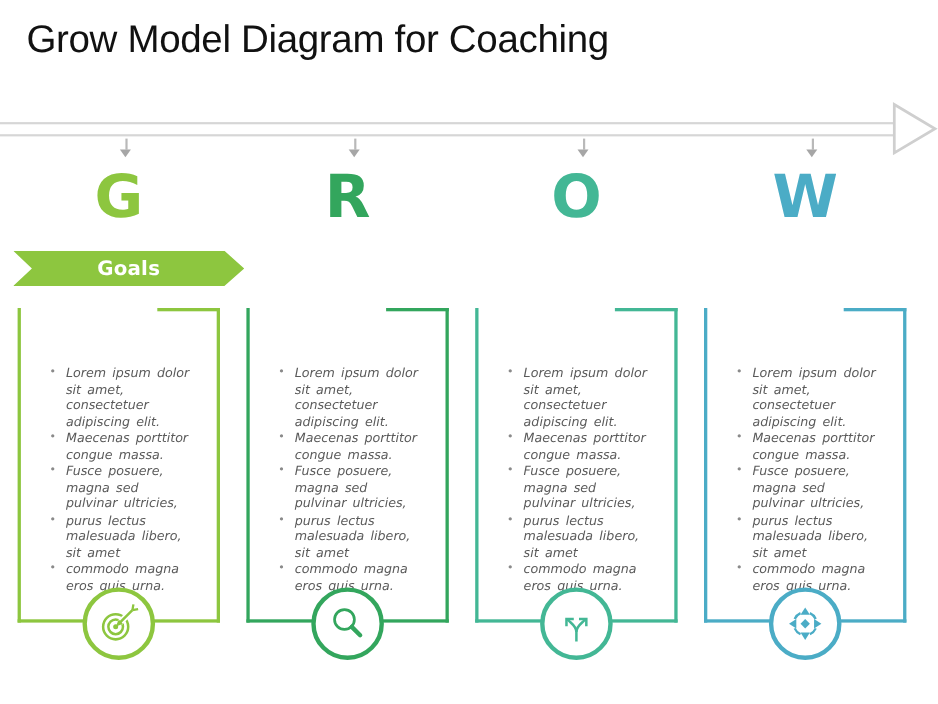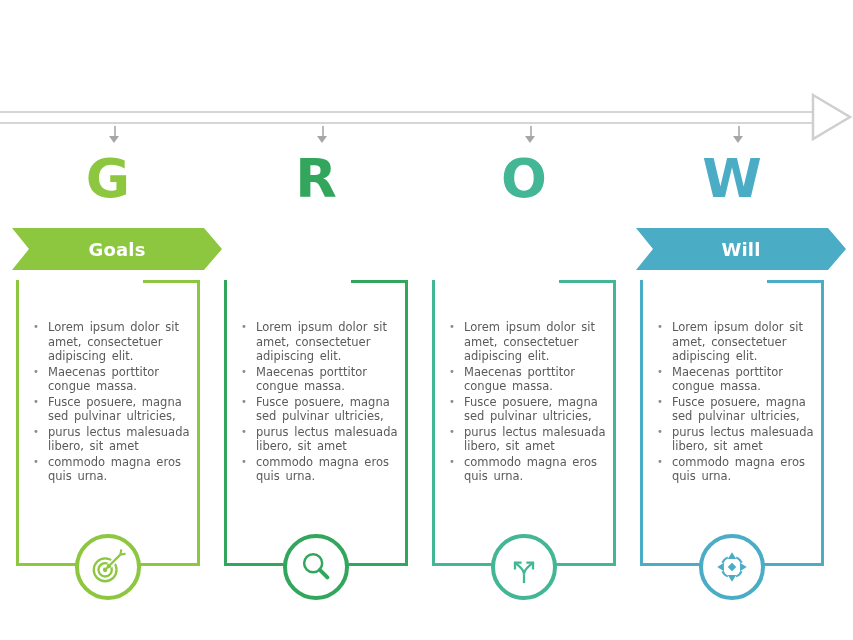--- a/index.html
+++ b/index.html
@@ -24,46 +24,47 @@
 
   .tick-line{position:absolute;left:102px;top:126px;width:2px;height:10px;background:#b9b9b9;}
   .tick-head{position:absolute;left:97px;top:136px;width:0;height:0;
              border-left:5px solid transparent;border-right:5px solid transparent;
              border-top:7px solid #a6a6a6;}
 
   .letter{position:absolute;left:4px;top:150px;width:184px;text-align:center;
           font-family:"DejaVu Sans",sans-serif;font-weight:bold;font-size:54px;line-height:58px;
           color:var(--c);}
 
-  .banner{position:absolute;left:0;top:228px;width:210px;height:42px;background:var(--c);
+  .banner{position:absolute;left:0;top:228px;width:210px;height:32px;background:var(--c);
           clip-path:polygon(0 0,calc(100% - 18px) 0,100% 50%,calc(100% - 18px) 100%,0 100%,17px 50%);
           display:flex;align-items:center;justify-content:center;}
   .banner span{font-family:"DejaVu Sans",sans-serif;font-weight:bold;font-size:18px;color:#ffffff;
                letter-spacing:0.2px;}
 
   .card{position:absolute;left:4px;top:280px;width:184px;height:286px;box-sizing:border-box;
         border-left:3px solid var(--c);border-right:3px solid var(--c);border-bottom:3px solid var(--c);}
   .card-top{position:absolute;right:-3px;top:0;width:57px;height:3px;background:var(--c);}
 
-  .bullets{margin:0;padding:40px 7px 0 12px;list-style:none;}
+  .bullets{margin:12px;padding:40px 7px 0 12px;list-style:none;font-style:italic;}
   .bullets li{position:relative;padding-left:17px;margin:0 0 1px 0;
               font-family:"DejaVu Sans",sans-serif;font-size:11.5px;line-height:14.5px;
               color:#5a5a5a;text-align:left;word-spacing:2px;}
   .bullets li::before{content:"\2022";position:absolute;left:2px;top:0;color:#8a8a8a;font-size:10px;}
 
   .badge{position:absolute;left:63px;top:534px;width:58px;height:58px;border-radius:50%;
          border:4px solid var(--c);background:#ffffff;color:var(--c);
          display:flex;align-items:center;justify-content:center;z-index:2;}
   .badge svg{display:block;}
 </style>
 </head>
 <body>
 
 <div id="slide">
 
+  <div class="title">Grow Model Diagram for Coaching</div>
 
   <div class="tl-shaft"></div>
   <svg class="tl-head" viewBox="0 0 42 50">
       <polygon points="2,3 39,25 2,47" fill="#ffffff" stroke="#cfcfcf" stroke-width="2.5"></polygon>
     </svg>
 
   <div class="column c0">
     <div class="tick-line"></div>
     <div class="tick-head"></div>
     <div class="letter">G</div>
@@ -137,23 +138,20 @@
         <path d="M17.5 15.5 L10.5 15.5 L10.5 22.5" stroke="currentColor" stroke-width="2.4"></path>
         <path d="M22.5 15.5 L29.5 15.5 L29.5 22.5" stroke="currentColor" stroke-width="2.4"></path>
       </svg>
     </div>
   </div>
 
   <div class="column c3">
     <div class="tick-line"></div>
     <div class="tick-head"></div>
     <div class="letter">W</div>
-    <div class="banner">
-      <span>Will</span>
-    </div>
     <div class="card">
       <div class="card-top"></div>
       <ul class="bullets">
         <li>Lorem ipsum dolor sit amet, consectetuer adipiscing elit.</li>
         <li>Maecenas porttitor congue massa.</li>
         <li>Fusce posuere, magna sed pulvinar ultricies,</li>
         <li>purus lectus malesuada libero, sit amet</li>
         <li>commodo magna eros quis urna.</li>
       </ul>
     </div>

